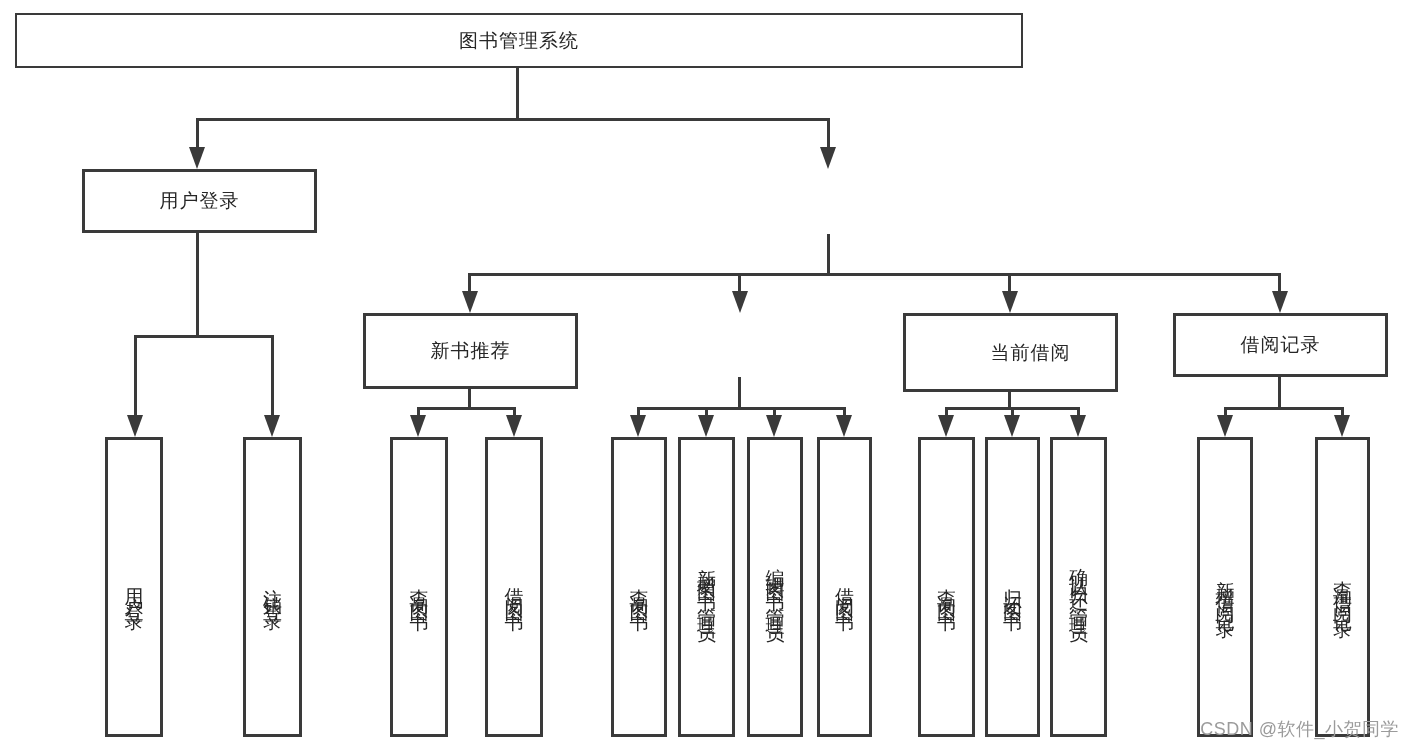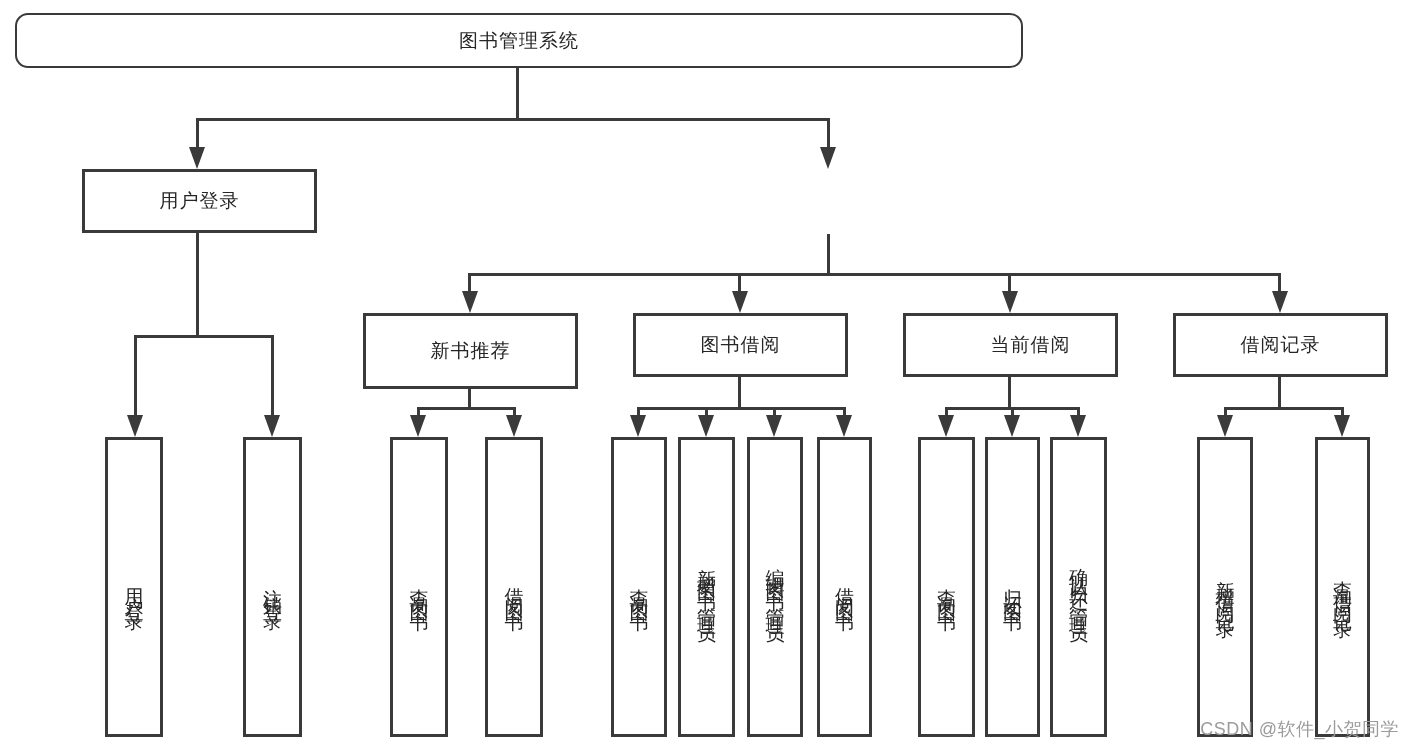--- a/index.html
+++ b/index.html
@@ -5,21 +5,21 @@
   html,body{margin:0;padding:0;background:#ffffff;}
   #stage{
     position:relative;width:1405px;height:747px;background:#ffffff;overflow:hidden;
     font-family:"Liberation Sans","DejaVu Sans",sans-serif;color:#262626;
   }
   .box{
     position:absolute;background:#ffffff;border:3px solid #3a3a3a;box-sizing:border-box;
     display:flex;align-items:center;justify-content:center;
     font-size:19px;letter-spacing:1px;color:#262626;text-align:center;z-index:2;
   }
-  .box.root{border-width:2px;border-radius:13px;}
+  .box.root{border-width:2px;}
   .box.leaf{
     writing-mode:vertical-rl;text-orientation:mixed;
     letter-spacing:8px;font-size:19px;padding-top:4px;
   }
   .vline{position:absolute;width:3px;background:#3a3a3a;z-index:1;}
   .hline{position:absolute;height:3px;background:#3a3a3a;z-index:1;}
   .arrowhead{
     position:absolute;width:0;height:0;z-index:1;
     border-left:8px solid transparent;border-right:8px solid transparent;
     border-top:22px solid #3a3a3a;
@@ -32,22 +32,21 @@
 </head>
 <body>
 
 <div id="stage">
 
   <div class="box root" style="left:15px;top:13px;width:1008px;height:55px;">图书管理系统</div>
 
   <div class="box" style="left:82px;top:169px;width:235px;height:64px;">用户登录</div>
 
   <div class="box" style="left:363px;top:313px;width:215px;height:76px;">新书推荐</div>
-  <div class="box" style="left:633px;top:313px;width:215px;height:64px;">图书借阅</div>
-  <div class="box" style="left:903px;top:313px;width:215px;height:64px;padding-left:40px;">当前借阅</div>
+  <div class="box" style="left:903px;top:313px;width:215px;height:79px;padding-left:40px;">当前借阅</div>
   <div class="box" style="left:1173px;top:313px;width:215px;height:64px;">借阅记录</div>
 
   <div class="box leaf" style="left:105px;top:437px;width:58px;height:300px;">用户登录</div>
   <div class="box leaf" style="left:243px;top:437px;width:59px;height:300px;">注销登录</div>
 
   <div class="box leaf" style="left:390px;top:437px;width:58px;height:300px;">查询图书</div>
   <div class="box leaf" style="left:485px;top:437px;width:58px;height:300px;">借阅图书</div>
 
   <div class="box leaf" style="left:611px;top:437px;width:56px;height:300px;">查询图书</div>
   <div class="box leaf" style="left:678px;top:437px;width:57px;height:300px;">新增图书（管理员）</div>

